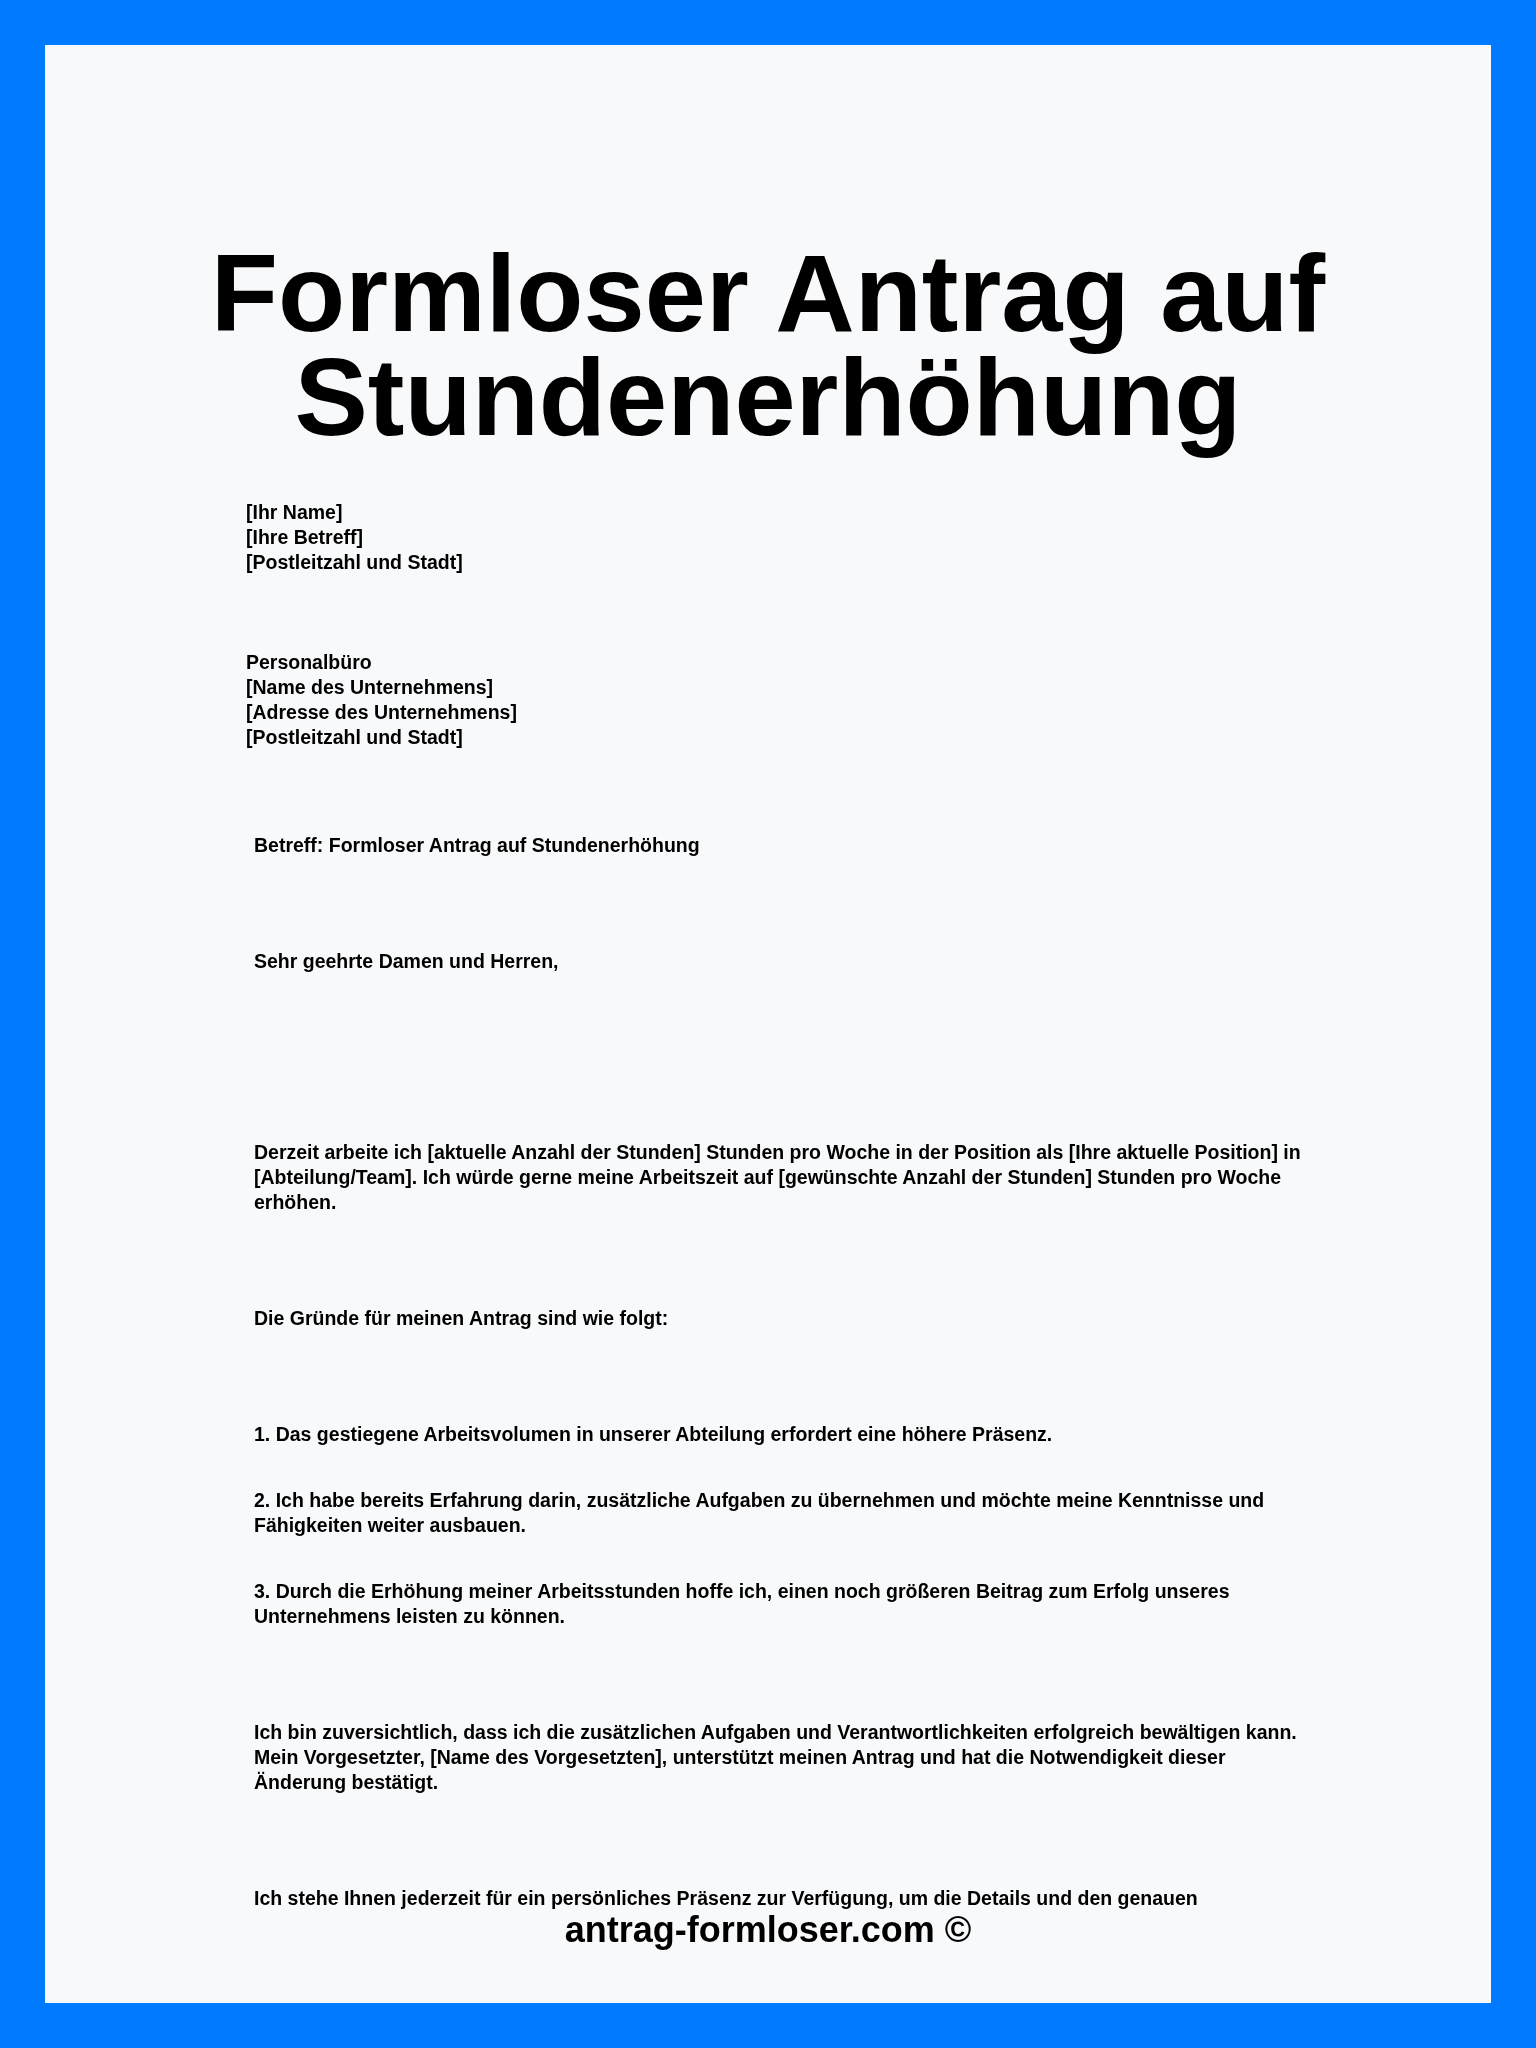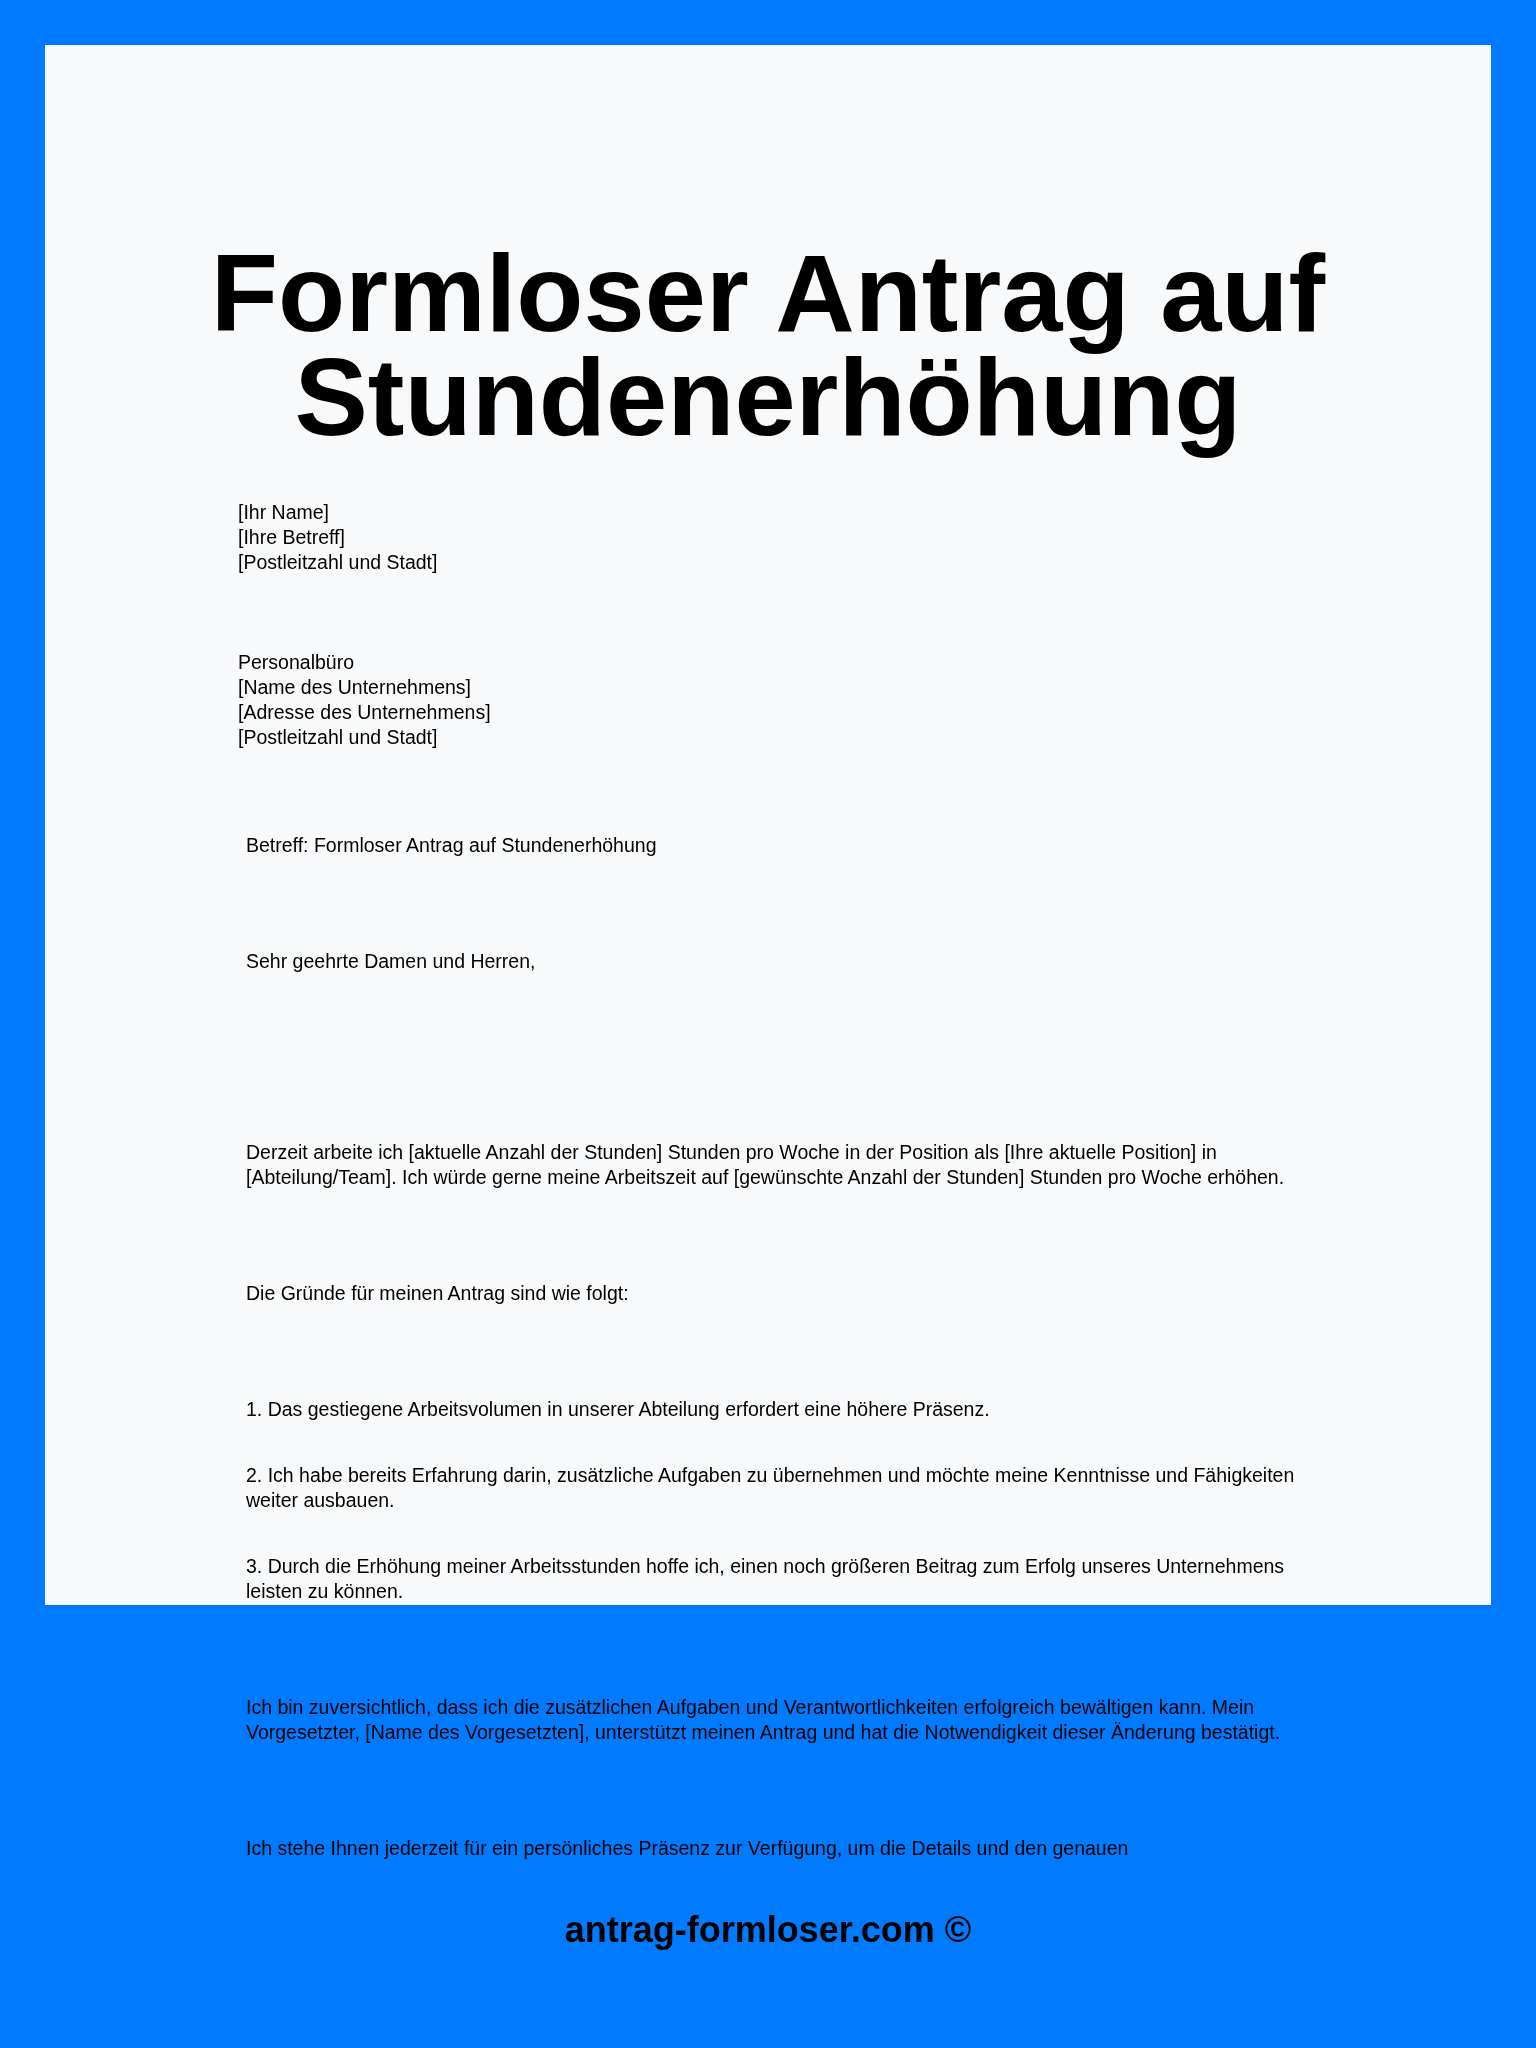--- a/index.html
+++ b/index.html
@@ -7,39 +7,39 @@
       width: 1536px; height: 2048px;
       background: #007bff;
       position: relative;
       overflow: hidden;
       font-family: "Liberation Sans", sans-serif;
       color: #000;
     }
     .page {
       position: absolute;
       left: 45px; top: 45px;
-      width: 1446px; height: 1560px;
+      width: 1446px; height: 1958px;
       background: #f8f9fa;
     }
     .title {
       position: absolute;
       left: 0; top: 196px;
       width: 100%;
       text-align: center;
       font-weight: bold;
       font-size: 110px;
       line-height: 104px;
       letter-spacing: 0px;
       margin: 0;
     }
     .body {
       position: absolute;
-      left: 193px; top: 455px;
+      left: 201px; top: 455px;
       width: 1070px;
-      font-weight: normal;
+      font-weight: bold;
       font-size: 19.5px;
       line-height: 25px;
     }
     .line { display: block; white-space: pre-wrap; }
     .para { margin: 8px; }
     .footer {
       position: absolute;
       left: 0; top: 1855px;
       width: 100%;
       text-align: center;

